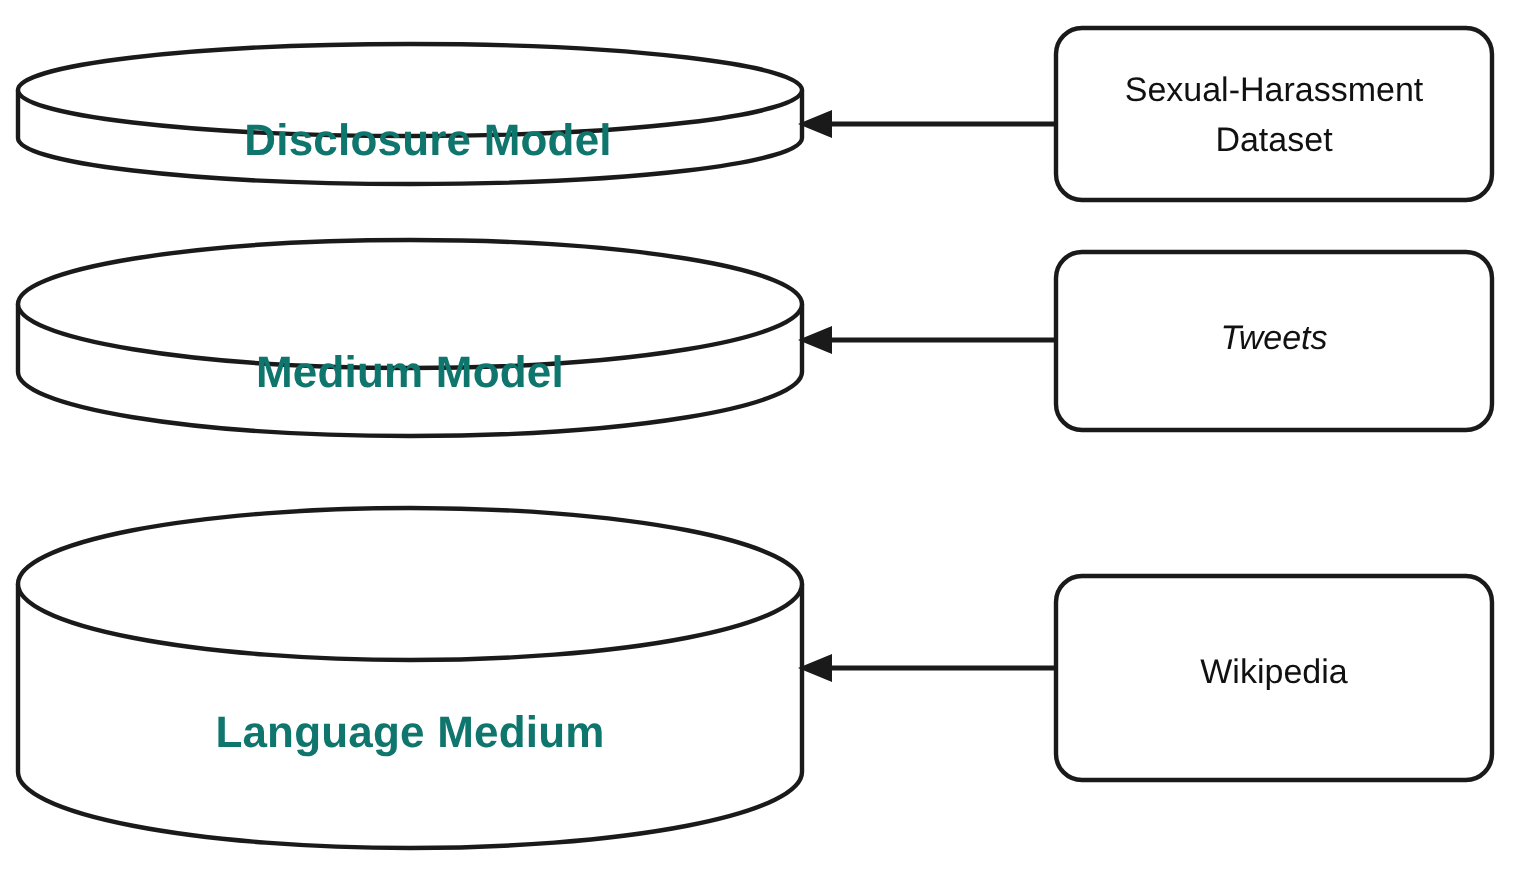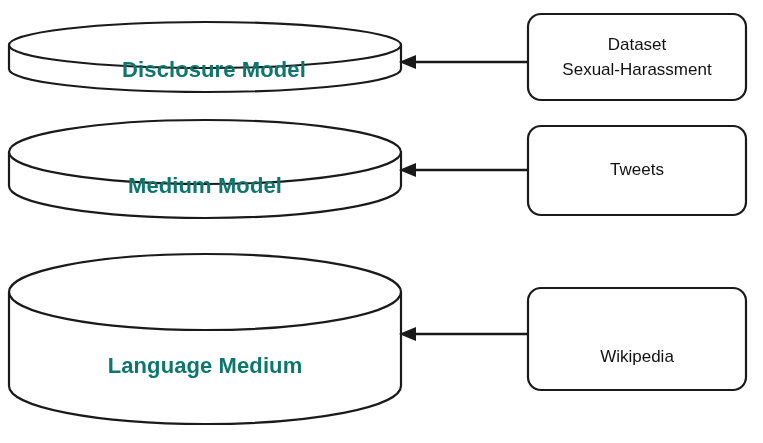--- a/index.html
+++ b/index.html
@@ -119,25 +119,25 @@
 
   </svg>
 
   <div class="cyl-label" style="left:214px; top:70px;">Disclosure Model</div>
 
   <div class="cyl-label" style="left:205px; top:186px;text-align:right;">Medium Model</div>
 
   <div class="cyl-label" style="left:205px; top:366px;">Language Medium</div>
 
   <div class="box-label" style="left:637px; top:58px;">
+    <div>Sexual-Harassment</div>
     <div>Dataset</div>
-    <div>Sexual-Harassment</div>
   </div>
 
-  <div class="box-label" style="left:637px; top:170px;">
+  <div class="box-label" style="left:637px; top:170px;font-style:italic;">
     <div>Tweets</div>
   </div>
 
-  <div class="box-label" style="left:637px; top:337px;margin-top:20px;">
+  <div class="box-label" style="left:637px; top:337px;">
     <div>Wikipedia</div>
   </div>
 
 </div>
 
 </body></html>

